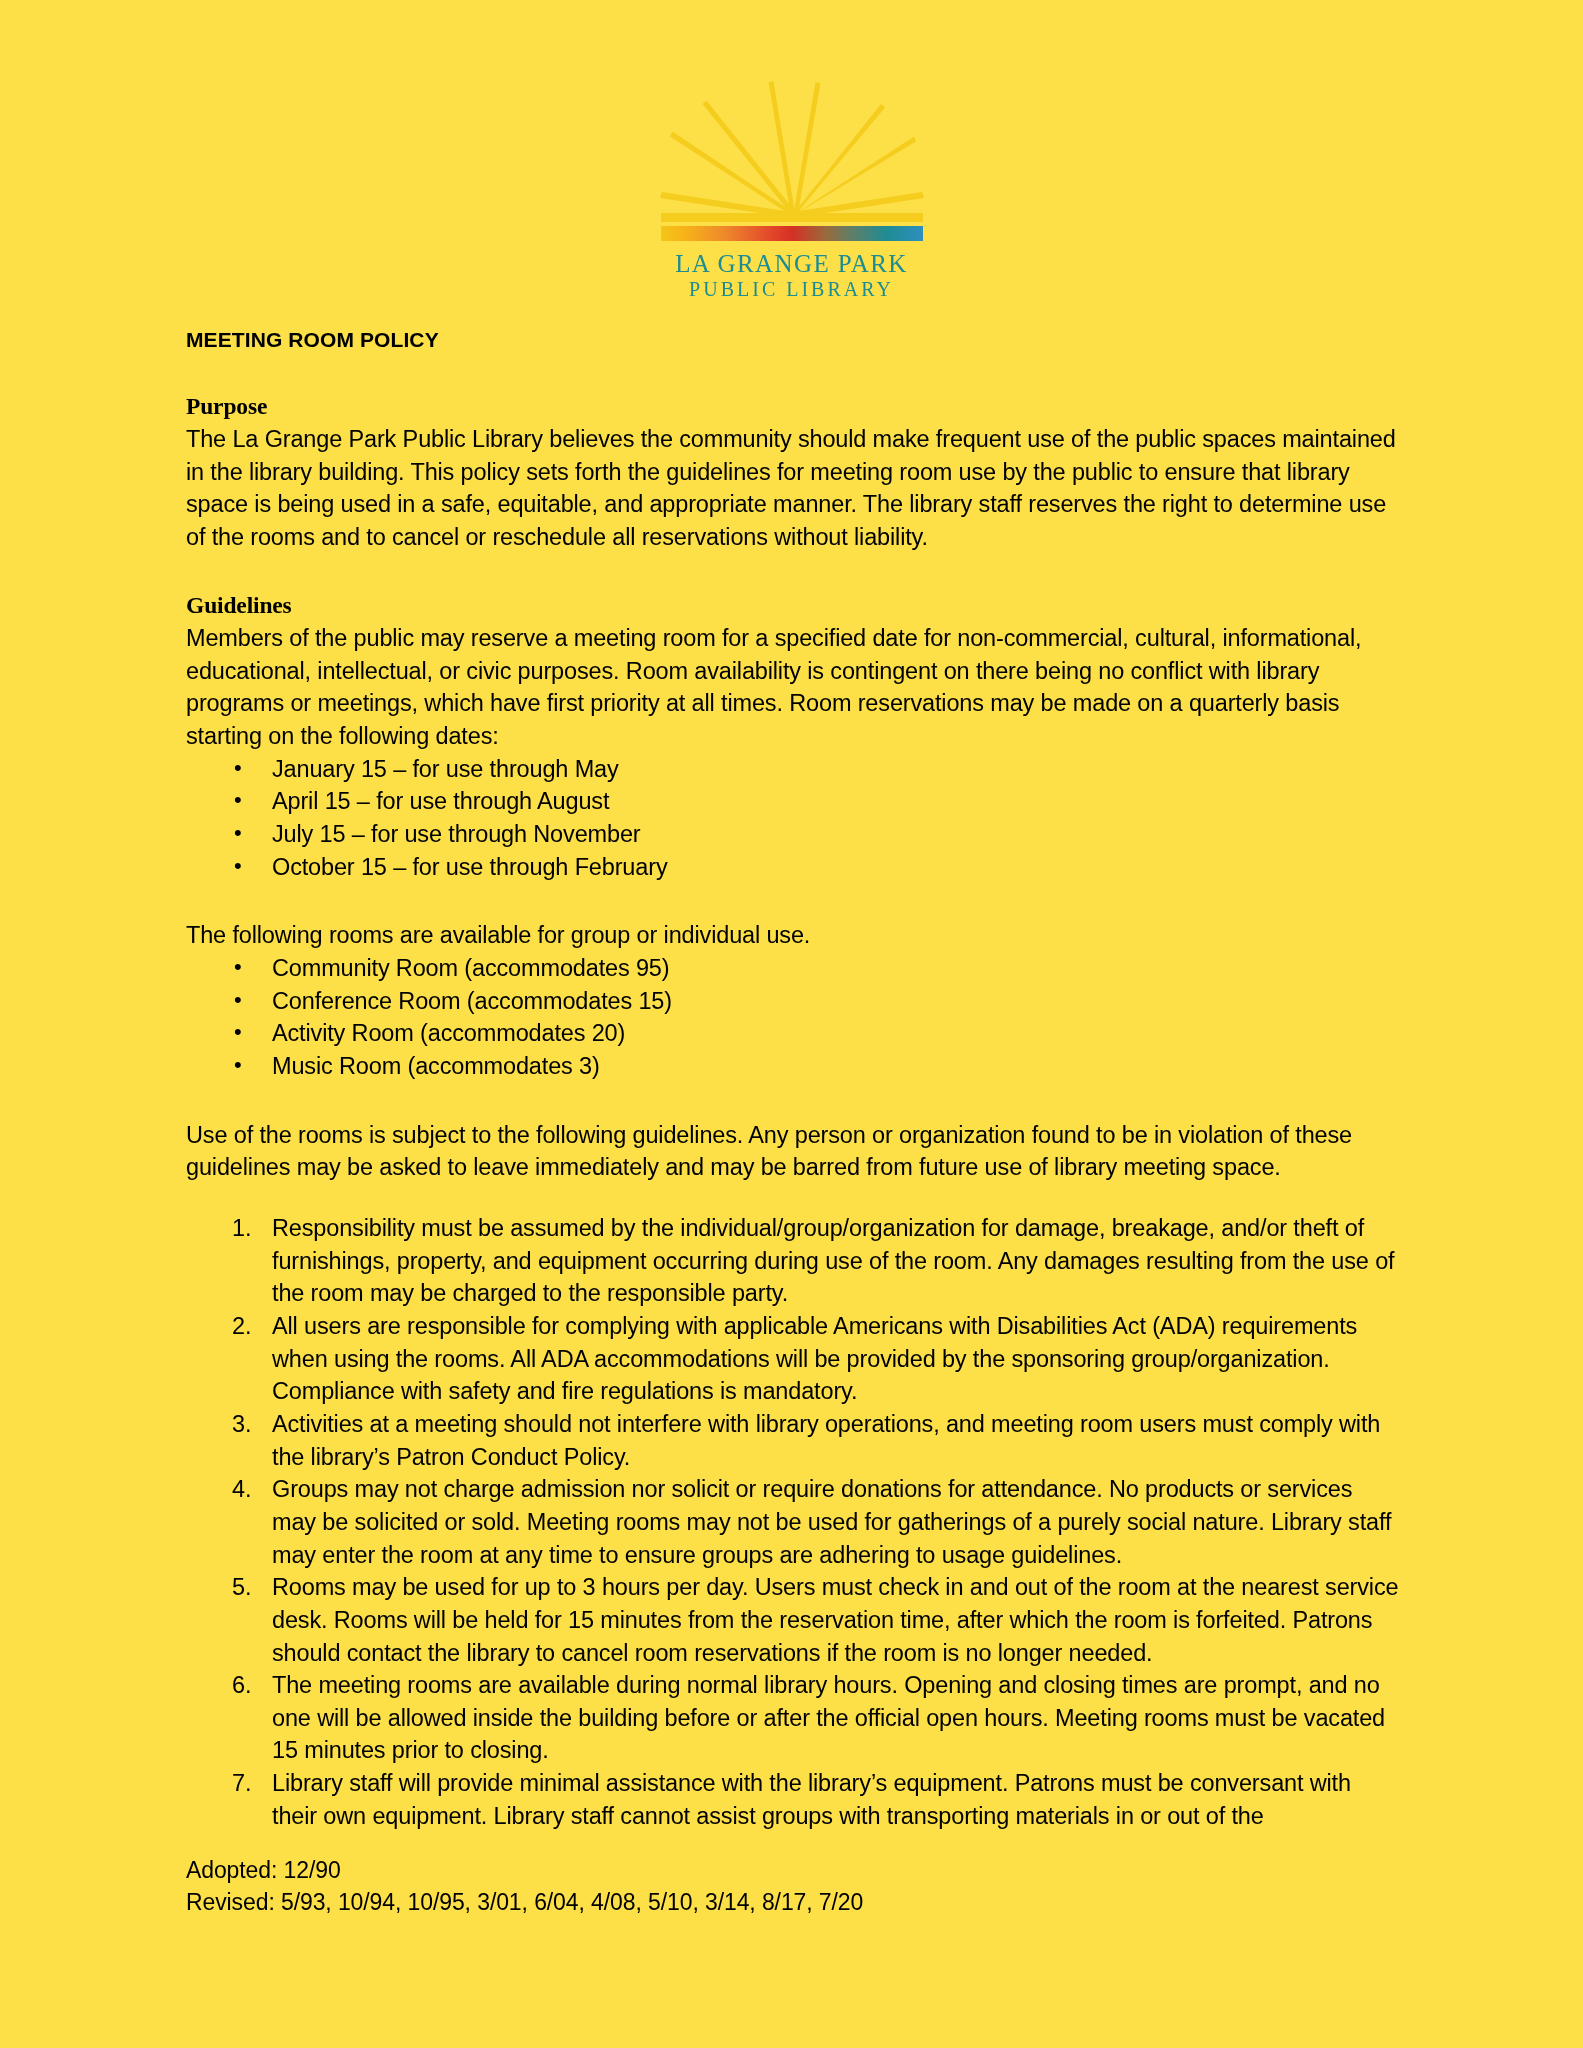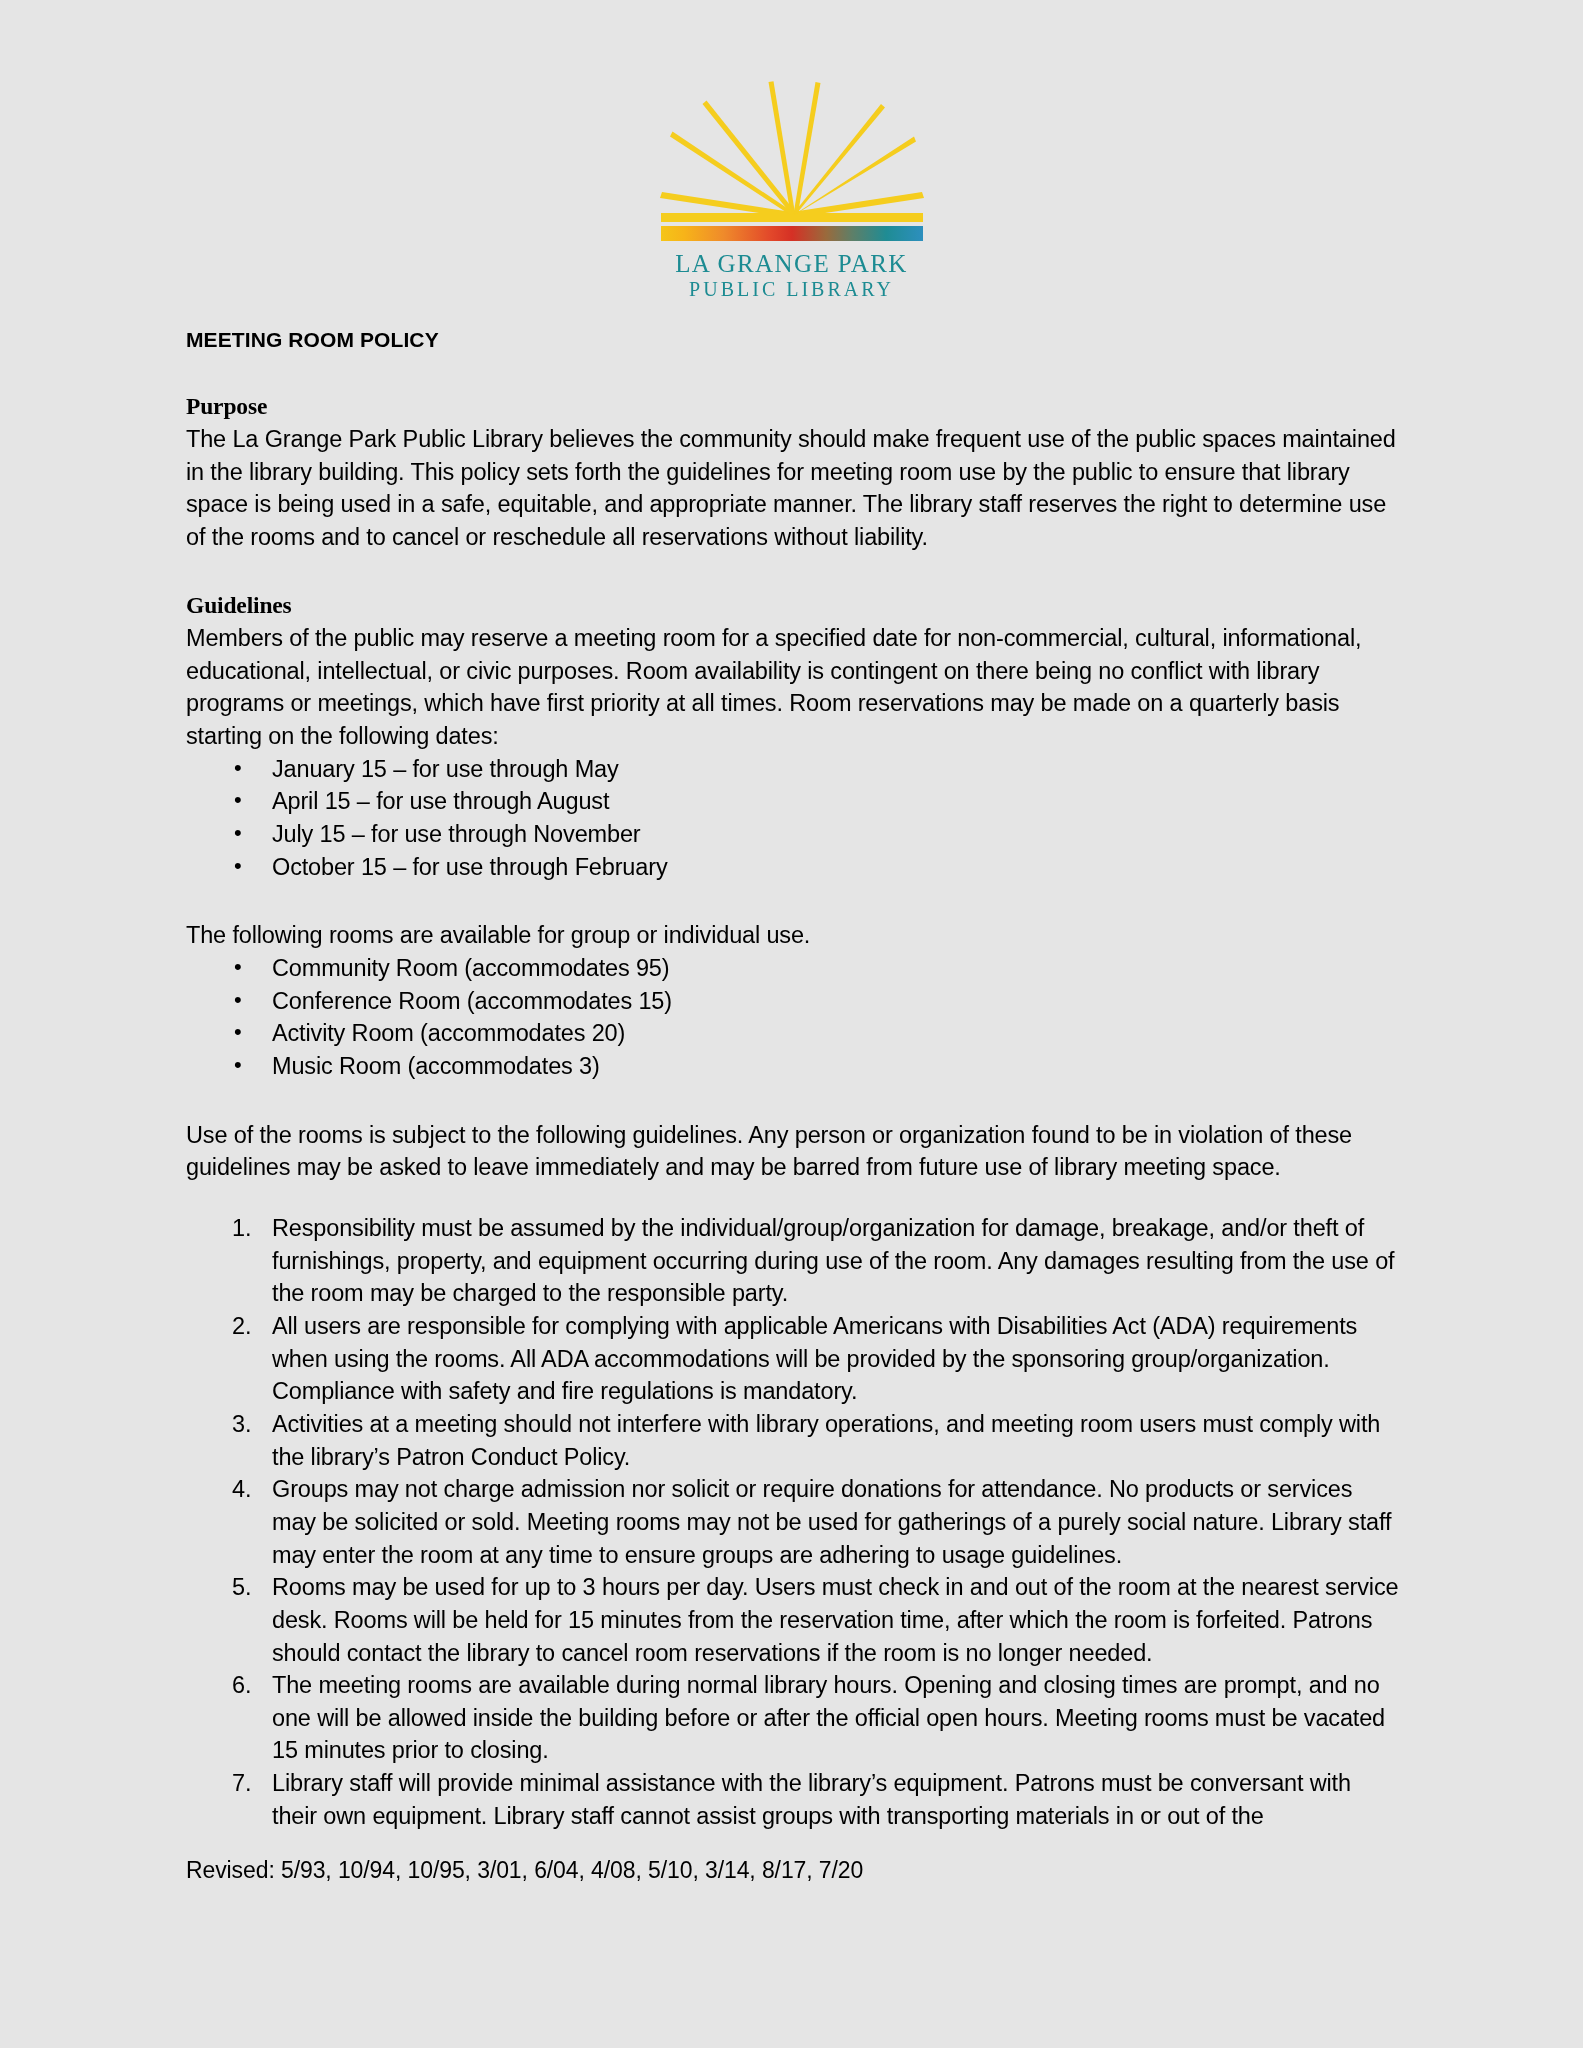--- a/index.html
+++ b/index.html
@@ -8,21 +8,21 @@
     background: #ffffff;
   }
   body {
     font-family: "Liberation Sans", sans-serif;
     color: #000000;
   }
   .page {
     position: relative;
     width: 1583px;
     height: 2048px;
-    background: #e5e5e5;
+    background: #fde047;
     overflow: hidden;
     box-sizing: border-box;
   }
 
   
   .logo-block {
     position: absolute;
     left: 0;
     top: 66px;
     width: 1583px;
@@ -224,16 +224,17 @@
       <li><span class="num">3.</span><span>Activities at a meeting should not interfere with library operations, and meeting room users must comply with the library’s Patron Conduct Policy.</span></li>
       <li><span class="num">4.</span><span>Groups may not charge admission nor solicit or require donations for attendance. No products or services may be solicited or sold. Meeting rooms may not be used for gatherings of a purely social nature. Library staff may enter the room at any time to ensure groups are adhering to usage guidelines.</span></li>
       <li><span class="num">5.</span><span>Rooms may be used for up to 3 hours per day. Users must check in and out of the room at the nearest service desk. Rooms will be held for 15 minutes from the reservation time, after which the room is forfeited. Patrons should contact the library to cancel room reservations if the room is no longer needed.</span></li>
       <li><span class="num">6.</span><span>The meeting rooms are available during normal library hours. Opening and closing times are prompt, and no one will be allowed inside the building before or after the official open hours. Meeting rooms must be vacated 15 minutes prior to closing.</span></li>
       <li><span class="num">7.</span><span>Library staff will provide minimal assistance with the library’s equipment. Patrons must be conversant with their own equipment. Library staff cannot assist groups with transporting materials in or out of the</span></li>
     </ol>
 
   </div>
 
   <div class="footer">
+    <p>Adopted: 12/90</p>
     <p>Revised: 5/93, 10/94, 10/95, 3/01, 6/04, 4/08, 5/10, 3/14, 8/17, 7/20</p>
   </div>
 
 </div>
 
 </body></html>

